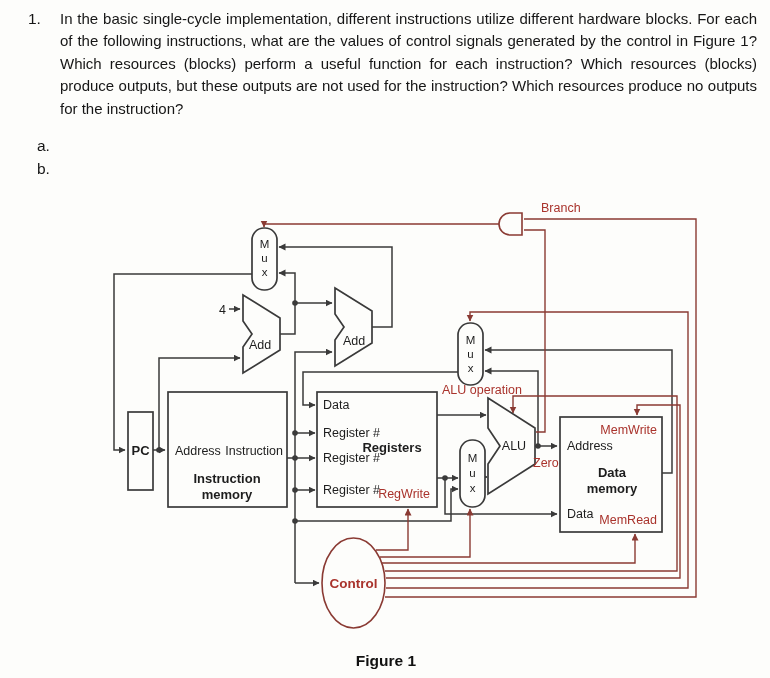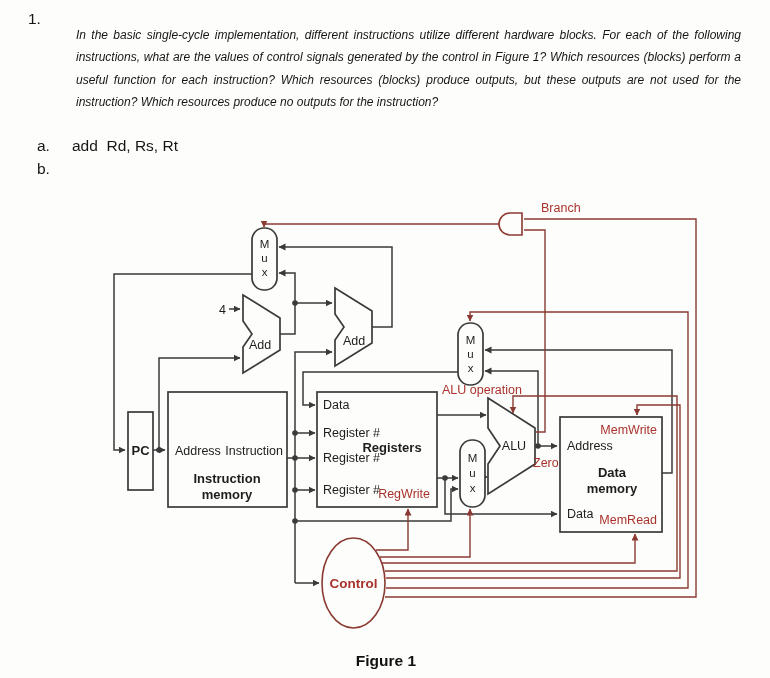--- a/index.html
+++ b/index.html
@@ -5,22 +5,22 @@
   html,body{margin:0;padding:0;}
   body{
     width:770px;height:678px;position:relative;overflow:hidden;
     background:#fdfdfb;
     font-family:"Liberation Sans","DejaVu Sans",sans-serif;
     color:#161616;
   }
   .qwrap{position:absolute;top:8px;left:28px;width:729px;display:flex;}
   .qnum{width:32px;flex:0 0 32px;font-size:15.5px;line-height:22.4px;}
   .qbody{
-    margin:16px;flex:1;font-size:12px;line-height:22.4px;
-    text-align:justify;text-justify:inter-word;font-style:italic;
+    margin:0;flex:1;font-size:15px;line-height:22.4px;
+    text-align:justify;text-justify:inter-word;
   }
   .parts{position:absolute;top:134px;left:37px;}
   .part{display:flex;font-size:15.5px;line-height:23px;}
   .plabel{width:35px;flex:0 0 35px;}
   .pcode{white-space:pre;}
   svg{position:absolute;top:0;left:0;}
   .blk{fill:#fdfdfb;}
   .wire{fill:none;stroke-width:1.5;}
   .cwire{fill:none;stroke-width:1.4;}
   .blkline{stroke-width:1.7;}
@@ -35,21 +35,20 @@
 <body>
 
 <div class="qwrap">
   <div class="qnum">1.</div>
   <p class="qbody">In the basic single-cycle implementation, different instructions utilize different hardware blocks. For each of the following instructions, what are the values of control signals generated by the control in Figure 1? Which resources (blocks) perform a useful function for each instruction? Which resources (blocks) produce outputs, but these outputs are not used for the instruction? Which resources produce no outputs for the instruction?</p>
 </div>
 
 <div class="parts">
   <div class="part">
     <span class="plabel">a.</span>
-    <span class="pcode">add  Rd, Rs, Rt</span>
   </div>
   <div class="part">
     <span class="plabel">b.</span>
   </div>
 </div>
 
 <svg width="770" height="678" viewBox="0 0 770 678">
   <defs>
     <marker id="ab" markerWidth="8" markerHeight="8" refX="6.5" refY="3.5" orient="auto" markerUnits="userSpaceOnUse">
       <path d="M0,0 L7,3.5 L0,7 Z" fill="#3a3a3a"></path>

